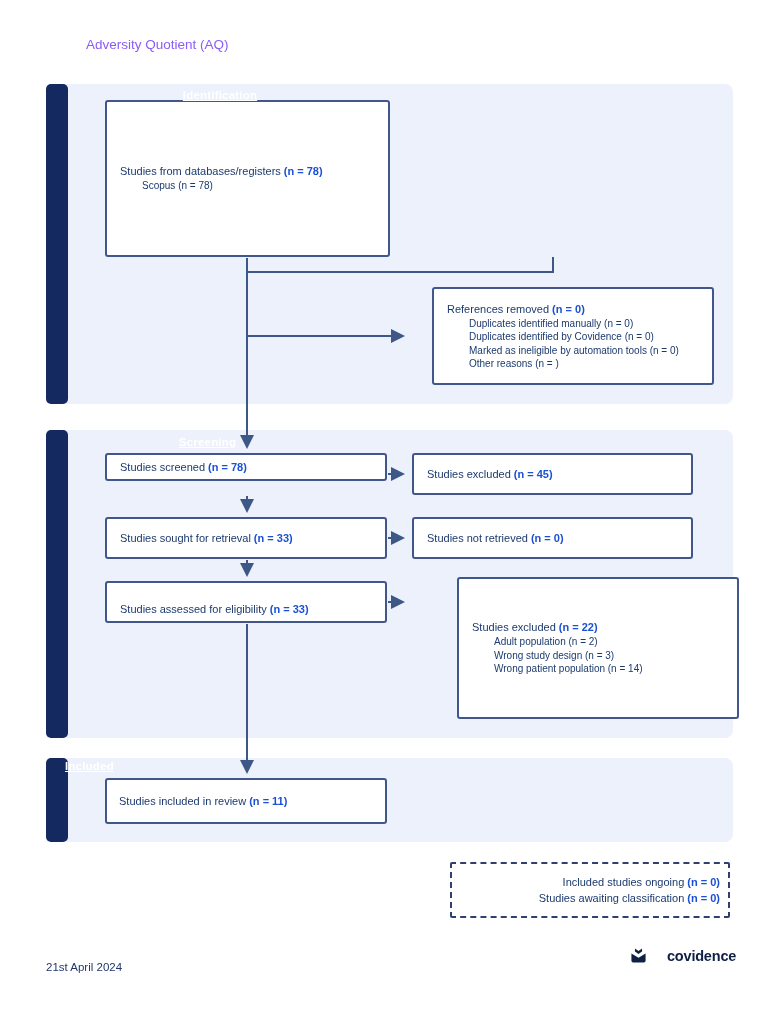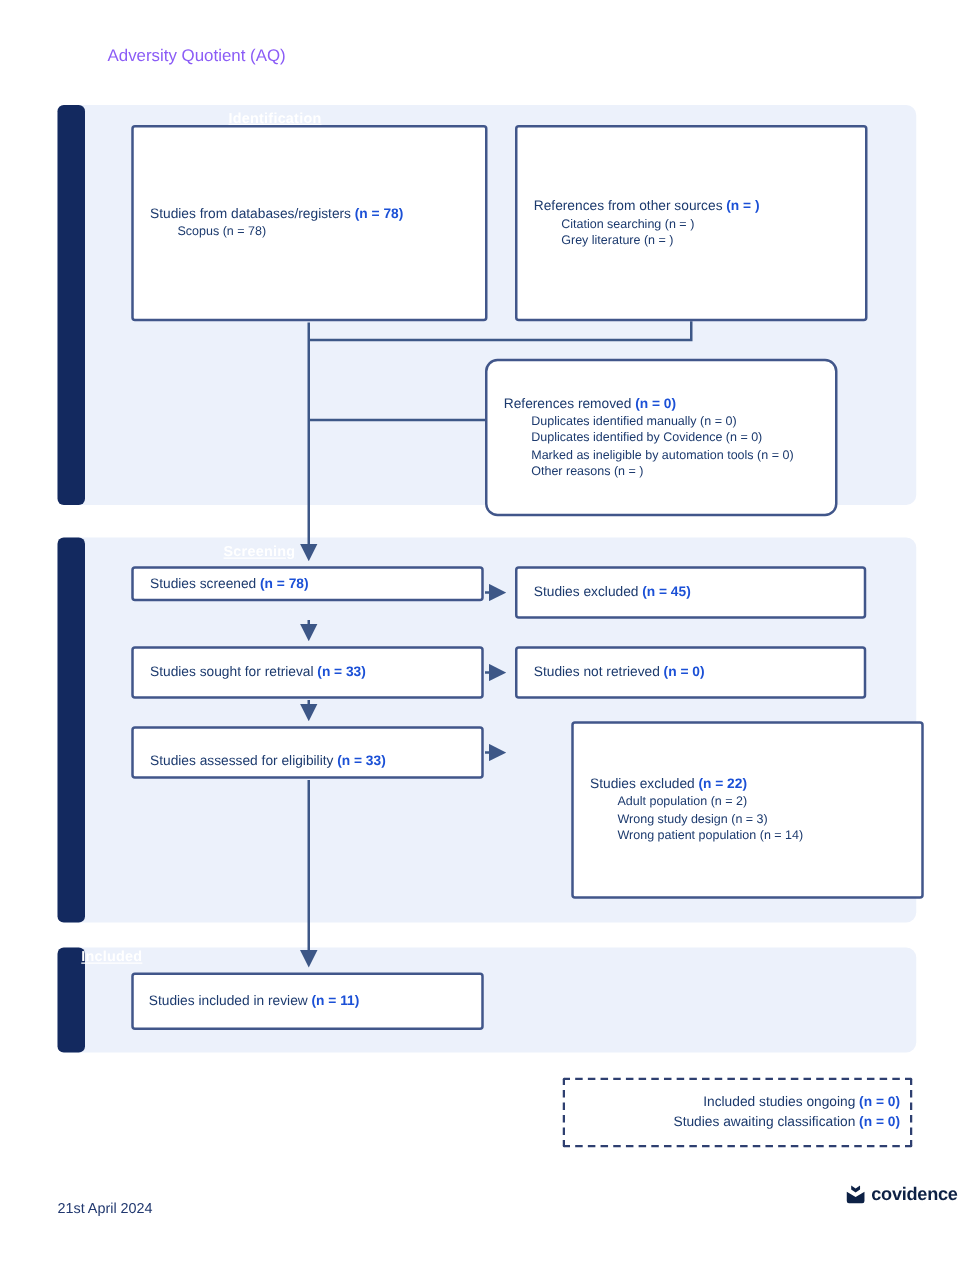--- a/index.html
+++ b/index.html
@@ -27,36 +27,36 @@
 
   .box { position:absolute; z-index:2; background:#ffffff; border:2px solid #41568a;
     border-radius:3px; display:flex; flex-direction:column; justify-content:center;
     padding:4px 8px 4px 13px; color:#1c3a6e; }
   .box-main { font-size:11px; line-height:15px; }
   .count { color:#1b50d6; font-weight:700; margin-left:3px; }
   .box-sub { font-size:10px; line-height:13.5px; padding-left:22px; }
 
   #box-databases        { left:105px; top:100px; width:285px; height:157px; }
   #box-other-sources    { left:412px; top:100px; width:282px; height:157px; }
-  #box-removed          { left:388px; top:287px; width:282px; height:126px;border-radius:10px;  }
+  #box-removed          { left:432px; top:287px; width:282px; height:98px;  }
   #box-screened         { left:105px; top:453px; width:282px; height:28px;  }
   #box-excluded-screening { left:412px; top:453px; width:281px; height:42px; }
   #box-sought           { left:105px; top:517px; width:282px; height:42px;  }
   #box-not-retrieved    { left:412px; top:517px; width:281px; height:42px;  }
   #box-assessed         { left:105px; top:581px; width:282px; height:42px;justify-content:flex-end;  }
   #box-excluded-eligibility { left:412px; top:577px; width:282px; height:142px;margin-left:45px; }
   #box-included-review  { left:105px; top:778px; width:282px; height:46px;padding-left:12px;  }
   #box-ongoing { left:450px; top:862px; width:280px; height:56px;
     border:2px dashed #2e3f70; border-radius:2px; padding-left:12px;align-items:flex-end; }
   #box-ongoing .box-main { line-height:16.5px; }
 
   #page-title { position:absolute; left:46px; top:37px; font-size:13.5px; font-weight:400;
     color:#8b5cf6; z-index:3;margin-left:40px; }
   #footer-date { position:absolute; left:46px; top:961px; font-size:11.5px; color:#21386f; z-index:3; }
-  #logo { position:absolute; left:676px; top:947px; display:flex; align-items:center; gap:4px; z-index:3; }
+  #logo { position:absolute; left:630px; top:947px; display:flex; align-items:center; gap:20px; z-index:3; }
   #logo-text { font-size:14.5px; font-weight:700; color:#0d2145; letter-spacing:-0.2px; }
 </style>
 </head>
 <body>
 
 <div id="page">
 
   <div id="page-title">Adversity Quotient (AQ)</div>
 
   <div class="panel" id="panel-identification"></div>
@@ -88,25 +88,20 @@
       <path d="M388 602 L402 602" marker-end="url(#ah)"></path>
       <path d="M247 624 L247 771" marker-end="url(#ah)"></path>
     </g>
   </svg>
 
   <div class="box" id="box-databases">
     <div class="box-main"><span>Studies from databases/registers</span><span class="count">(n = 78)</span></div>
     <div class="box-sub">Scopus (n = 78)</div>
   </div>
 
-  <div class="box" id="box-other-sources">
-    <div class="box-main"><span>References from other sources</span><span class="count">(n = )</span></div>
-    <div class="box-sub">Citation searching (n = )</div>
-    <div class="box-sub">Grey literature (n = )</div>
-  </div>
 
   <div class="box" id="box-removed">
     <div class="box-main"><span>References removed</span><span class="count">(n = 0)</span></div>
     <div class="box-sub">Duplicates identified manually (n = 0)</div>
     <div class="box-sub">Duplicates identified by Covidence (n = 0)</div>
     <div class="box-sub">Marked as ineligible by automation tools (n = 0)</div>
     <div class="box-sub">Other reasons (n = )</div>
   </div>
 
   <div class="box" id="box-screened">

